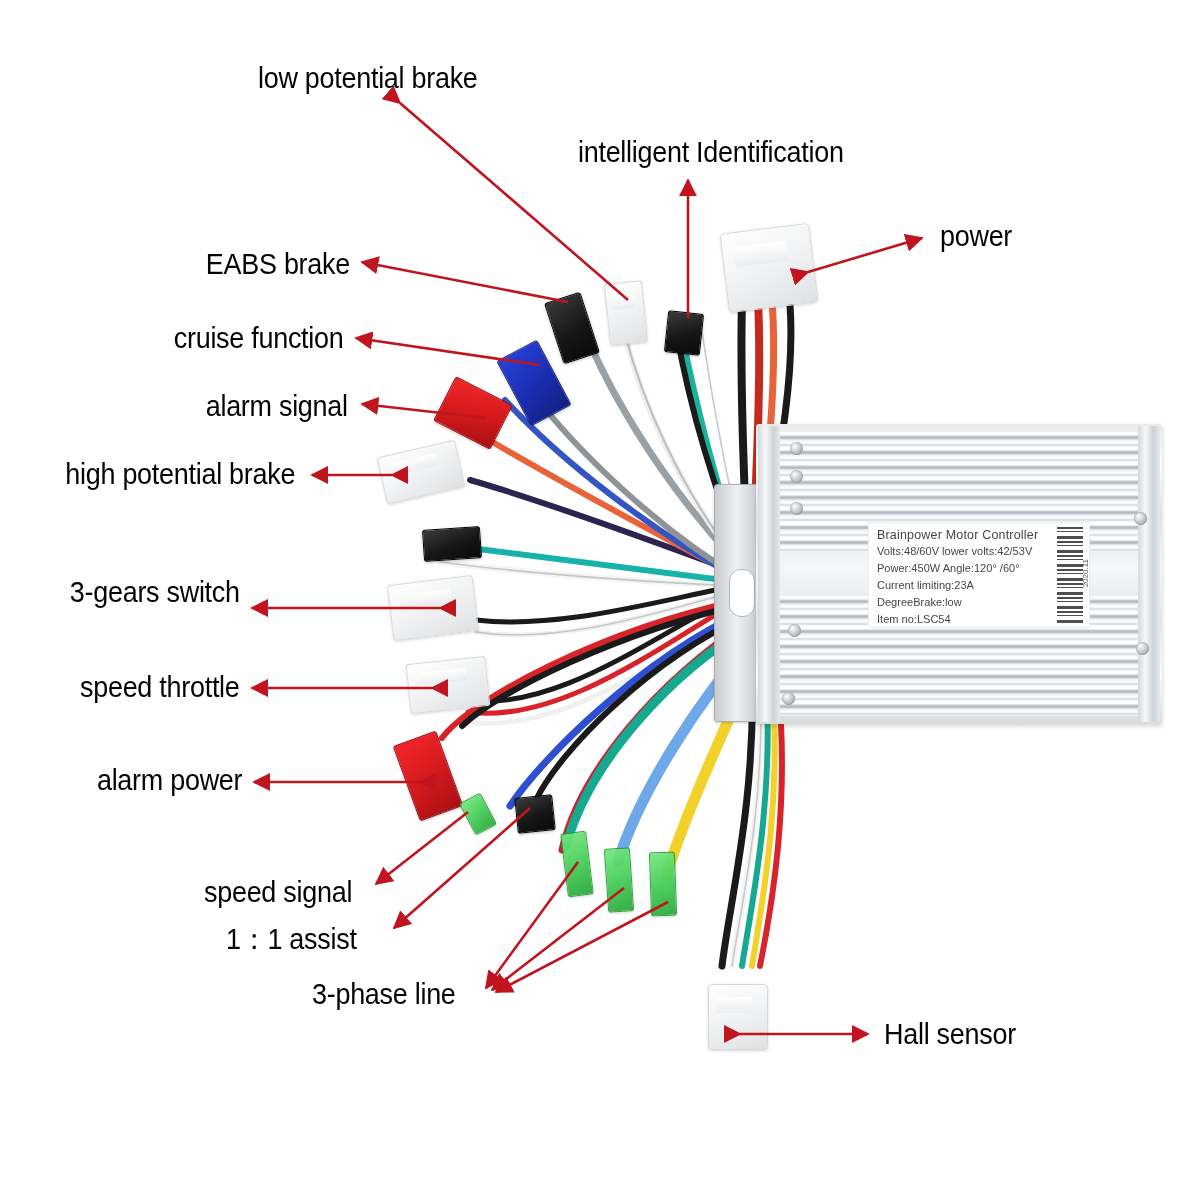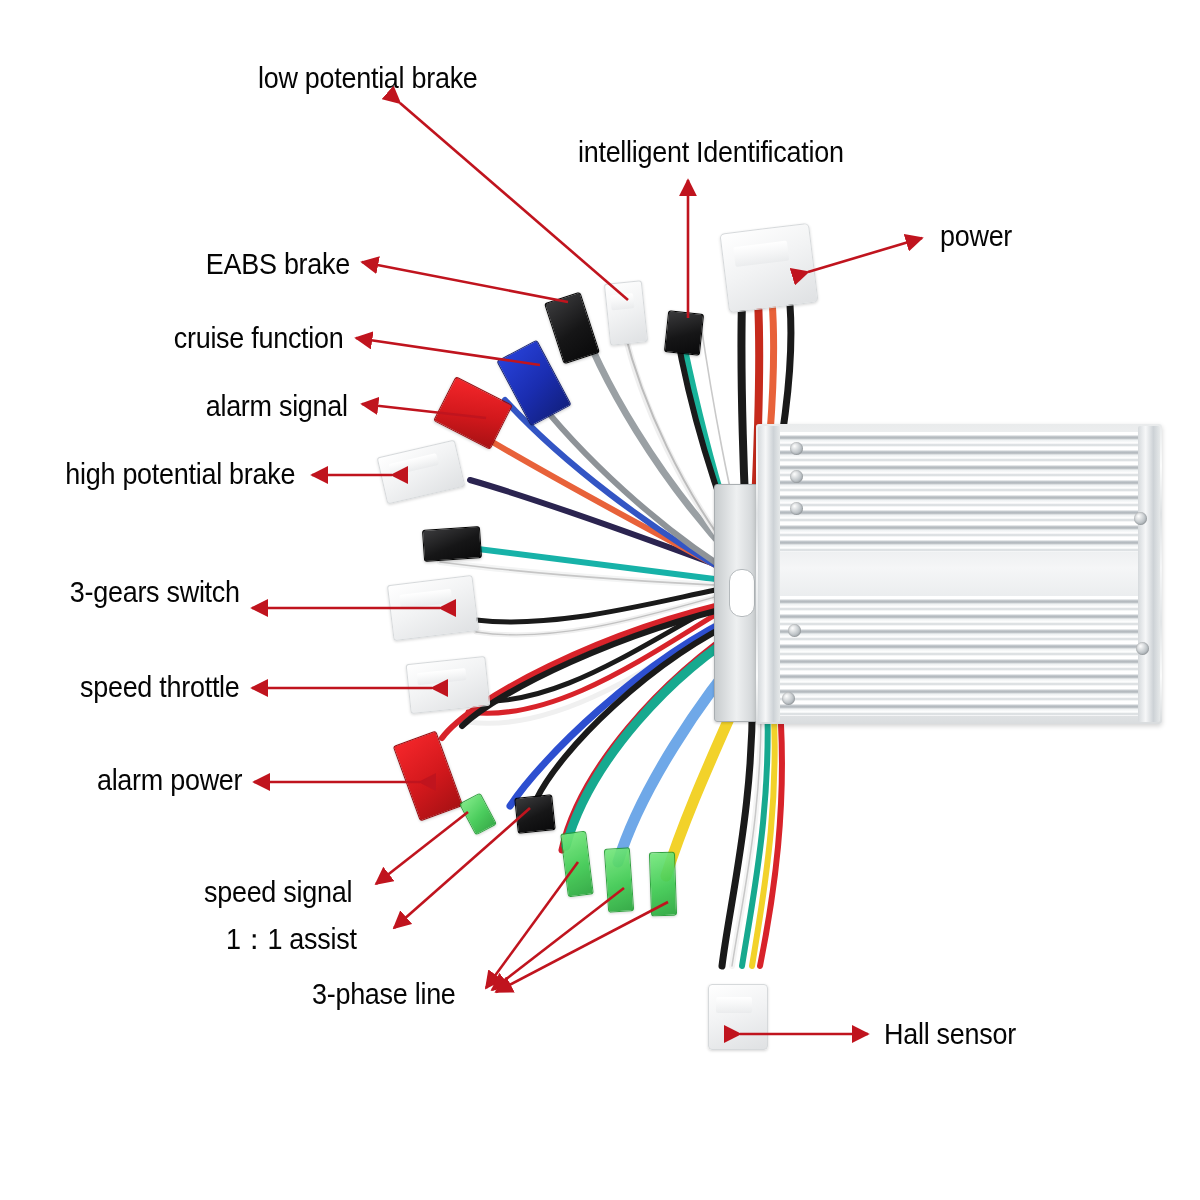--- a/index.html
+++ b/index.html
@@ -180,20 +180,30 @@
     <div class="endcap" id="endcap-r"></div>
     <div class="screw" style="left:34px;top:18px;"></div>
     <div class="screw" style="left:34px;top:46px;"></div>
     <div class="screw" style="left:34px;top:78px;"></div>
     <div class="screw" style="left:32px;top:200px;"></div>
     <div class="screw" style="left:26px;top:268px;"></div>
     <div class="screw" style="left:378px;top:88px;"></div>
     <div class="screw" style="left:380px;top:218px;"></div>
   </div>
 
+  <div class="obj" id="ctrl-label">
+    <div class="ln" id="lbl-title">Brainpower Motor Controller</div>
+    <div class="ln" id="lbl-l1">Volts:48/60V lower volts:42/53V</div>
+    <div class="ln" id="lbl-l2">Power:450W   Angle:120°  /60°</div>
+    <div class="ln" id="lbl-l3">Current limiting:23A</div>
+    <div class="ln" id="lbl-l4">DegreeBrake:low</div>
+    <div class="ln" id="lbl-l5">Item no:LSC54</div>
+    <div id="barcode"></div>
+    <div id="barcode-date">2020.11</div>
+  </div>
 
   <svg class="overlay" viewBox="0 0 1200 1200">
     <defs>
       <marker id="ah" viewBox="0 0 10 10" refX="9" refY="5" markerWidth="7" markerHeight="7" orient="auto-start-reverse">
         <path d="M0,0 L10,5 L0,10 z" fill="#c0141e"></path>
       </marker>
       <marker id="ah-s" viewBox="0 0 10 10" refX="1" refY="5" markerWidth="7" markerHeight="7" orient="auto-start-reverse">
         <path d="M10,0 L0,5 L10,10 z" fill="#c0141e"></path>
       </marker>
     </defs>

